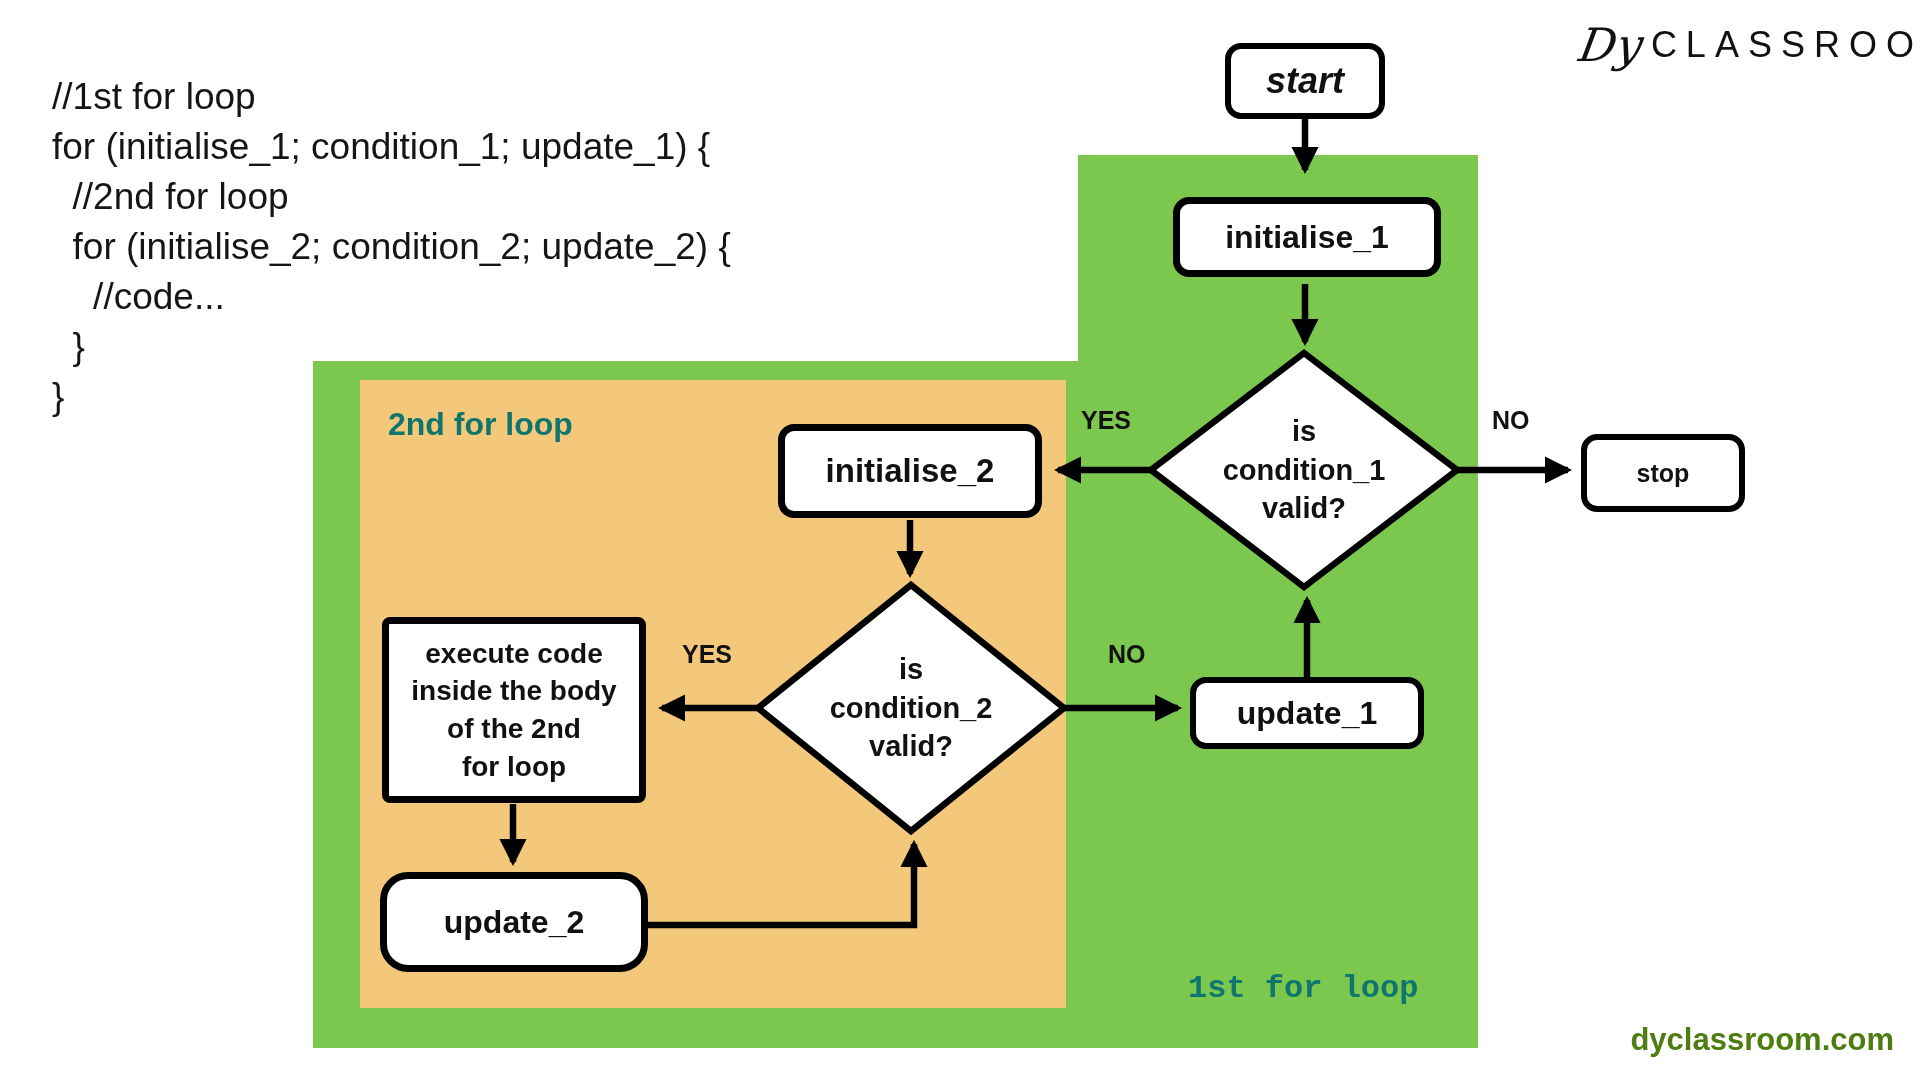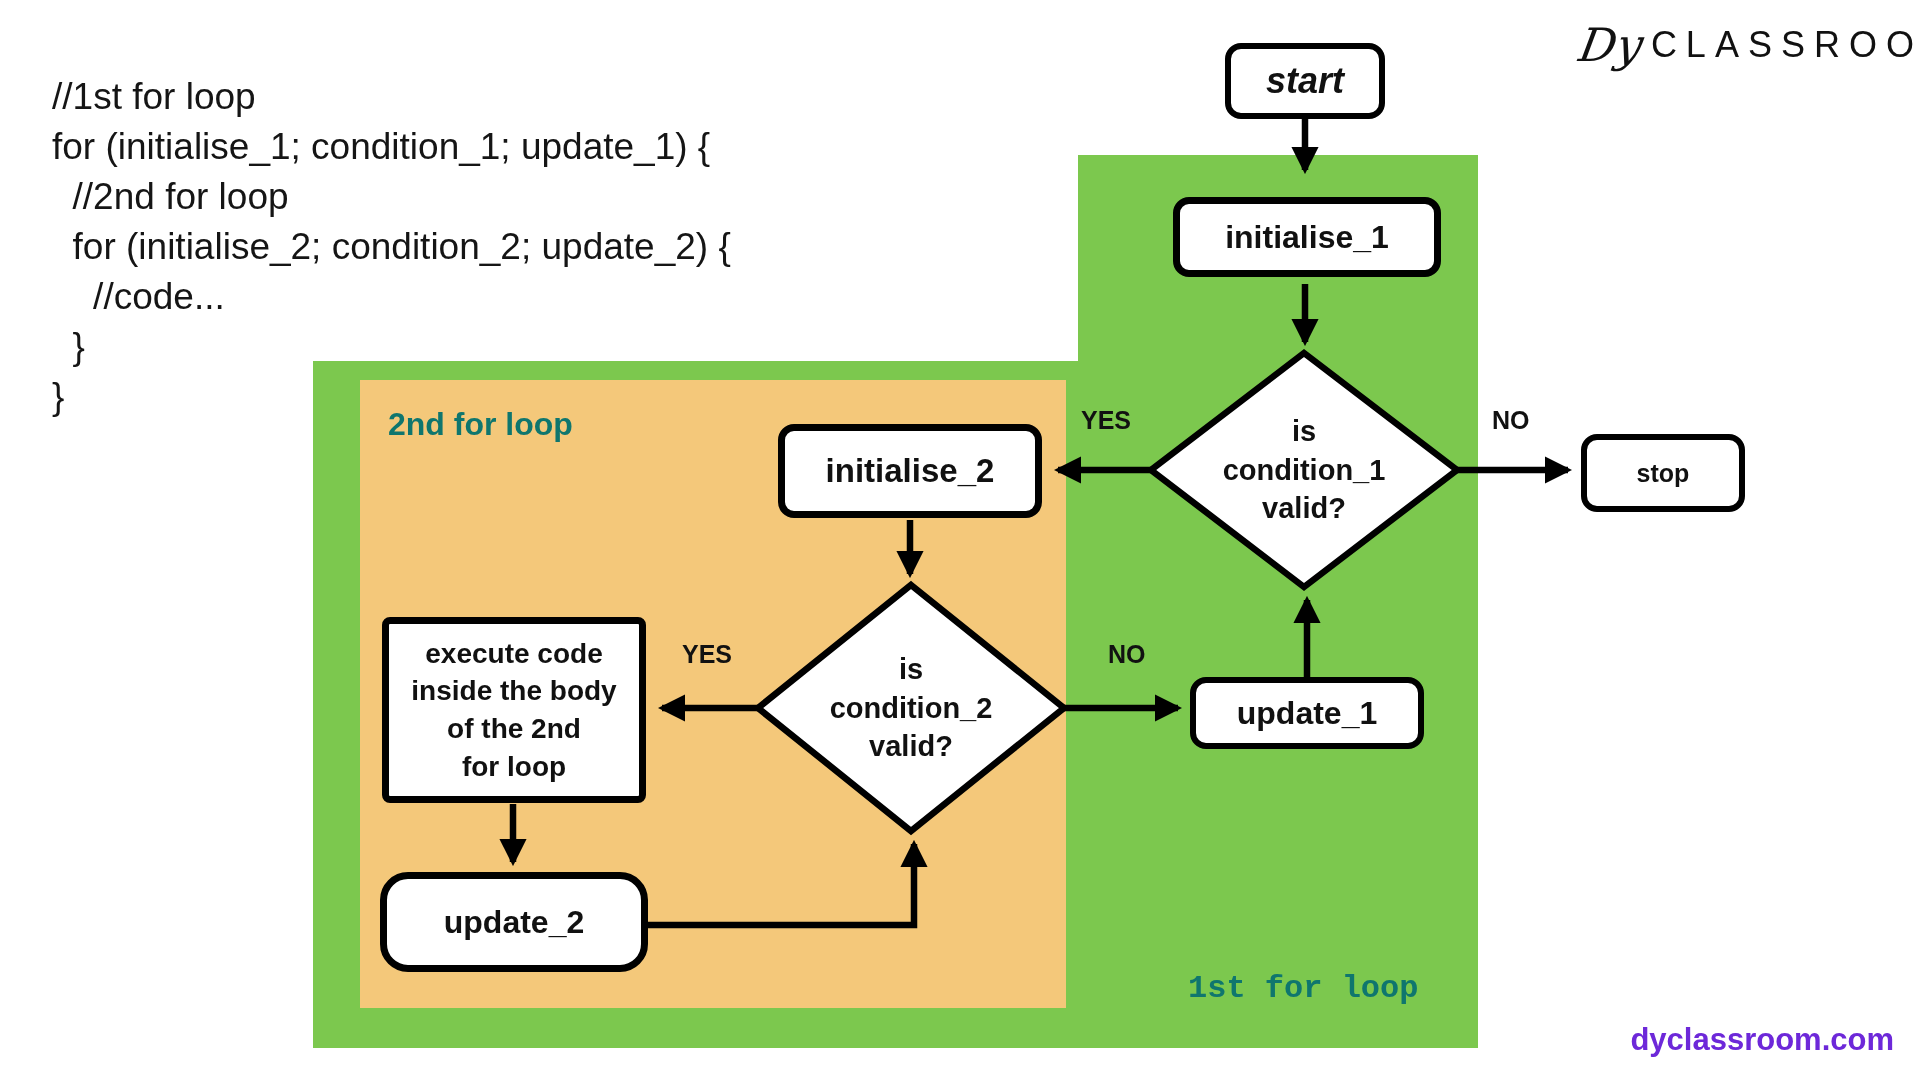--- a/index.html
+++ b/index.html
@@ -109,21 +109,21 @@
   .no-1  { left: 1492px; top: 406px; }
   .yes-2 { left: 682px;  top: 640px; }
   .no-2  { left: 1108px; top: 640px; }
 
   .footer-site {
     position: absolute;
     right: 26px;
     top: 1022px;
     font-size: 31px;
     font-weight: bold;
-    color: #6d28d9;
+    color: #4d7c0f;
   }
 </style>
 </head>
 <body>
 
 <div class="canvas">
 
   <div class="code-block">//1st for loop
 for (initialise_1; condition_1; update_1) {
   //2nd for loop

